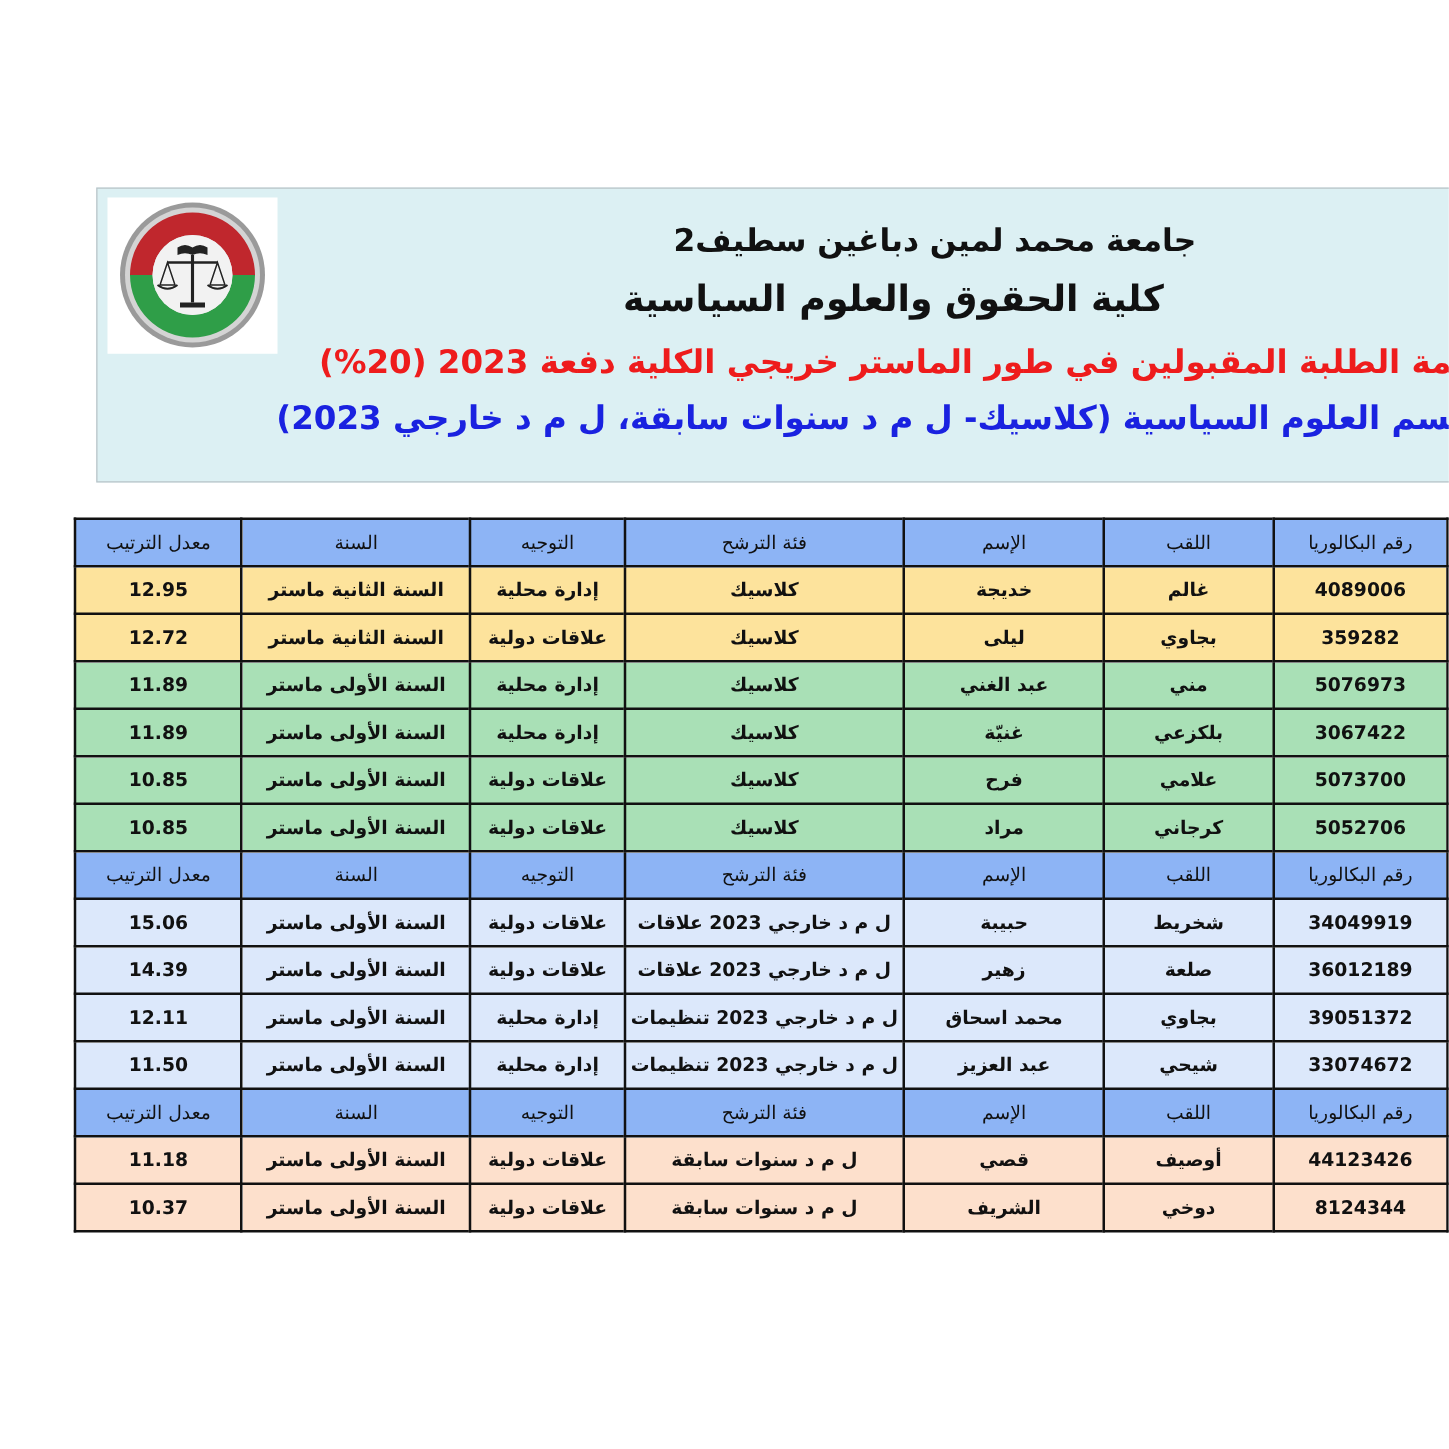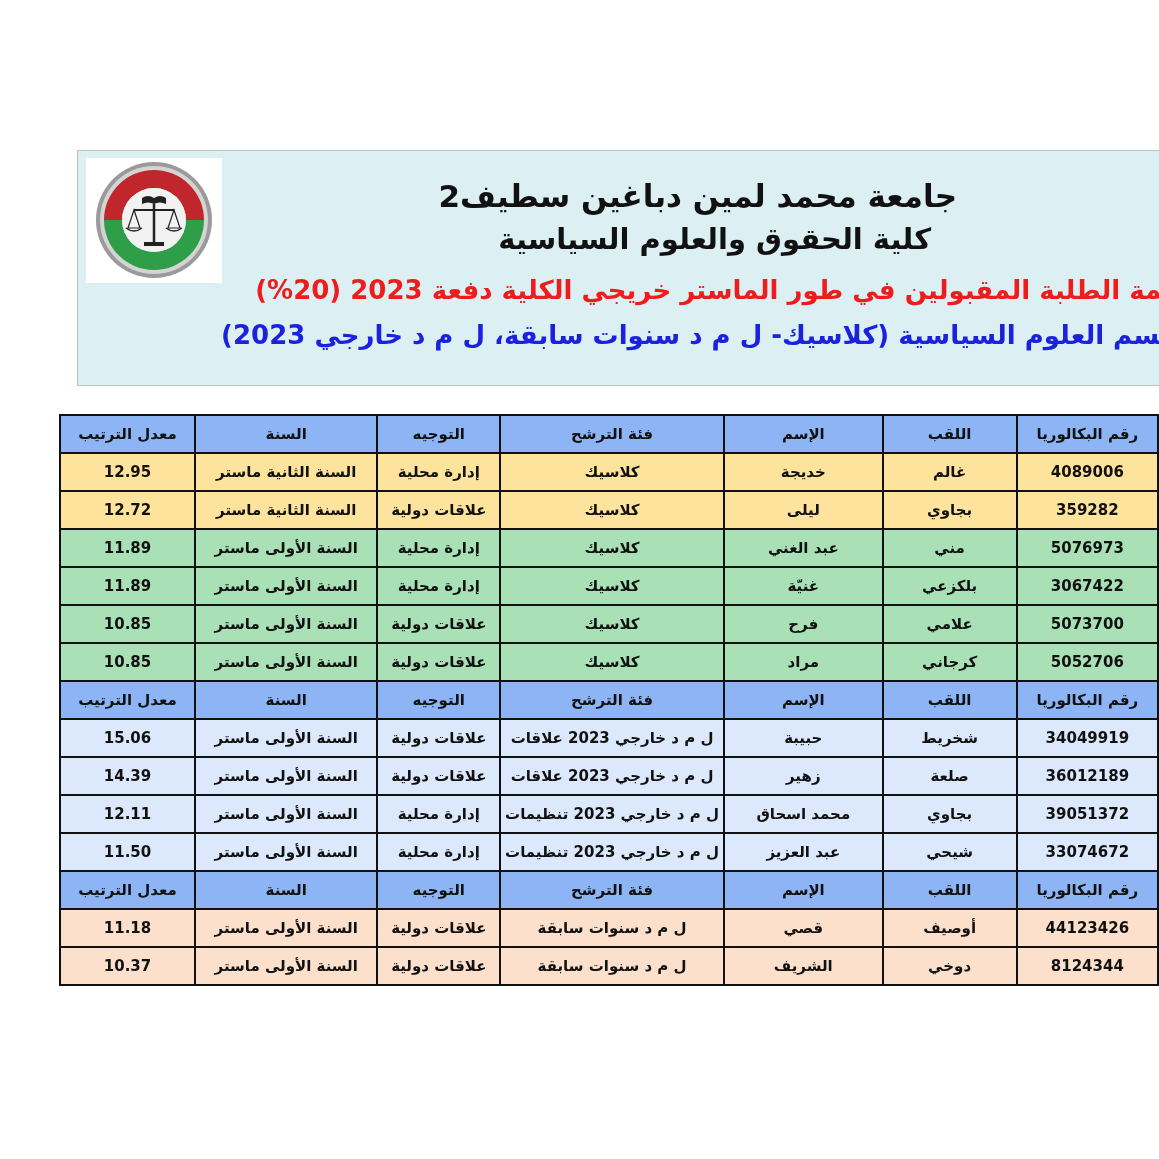--- a/index.html
+++ b/index.html
@@ -14,37 +14,37 @@
   }
   .logo {
     position: absolute; left: 86px; top: 158px; width: 136px; height: 125px;
     background: #ffffff;
   }
   .logo svg { width: 136px; height: 125px; display: block; }
   .title-line {
     position: absolute; white-space: nowrap; direction: rtl;
     font-family: "DejaVu Sans", sans-serif; font-weight: bold;
   }
-  .t1 { right: 202px; top: 178px; font-size: 31px; color: #111; }
+  .t1 { right: 202px; top: 178px; font-size: 25px; color: #111; }
   .t2 { right: 228px; top: 222px; font-size: 29px; color: #111; }
   .t3 { right: -40px; top: 275px; font-size: 26px; color: #ee1c1c; }
   .t4 { right: -18px; top: 320px; font-size: 26px; color: #1a22e0; }
 
   table.grid {
     position: absolute; left: 59px; top: 414px;
     border-collapse: collapse; table-layout: fixed;
     direction: rtl;
     font-family: "DejaVu Sans", sans-serif; font-size: 15px; font-weight: bold;
     color: #111;
   }
   table.grid td {
     border: 2px solid #111; height: 36px; padding: 0 4px;
     text-align: center; white-space: nowrap; overflow: hidden;
   }
-  tr.hdr td { background: #8db4f5; font-weight: bold; }
+  tr.hdr td { background: #8db4f5; font-weight: normal; }
   tr.gold td { background: #fde39c; }
   tr.green td { background: #a9e0b6; }
   tr.blue td { background: #dce8fb; }
   tr.peach td { background: #fde0cc; margin-left: 24px; }
   td.num { font-family: "DejaVu Sans", sans-serif; }
 </style>
 </head>
 <body>
 
 <div class="header-box"></div>

